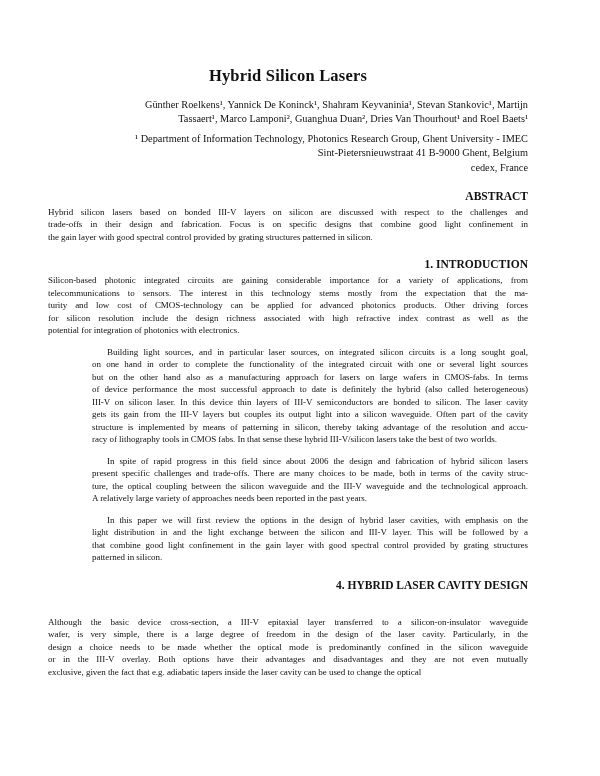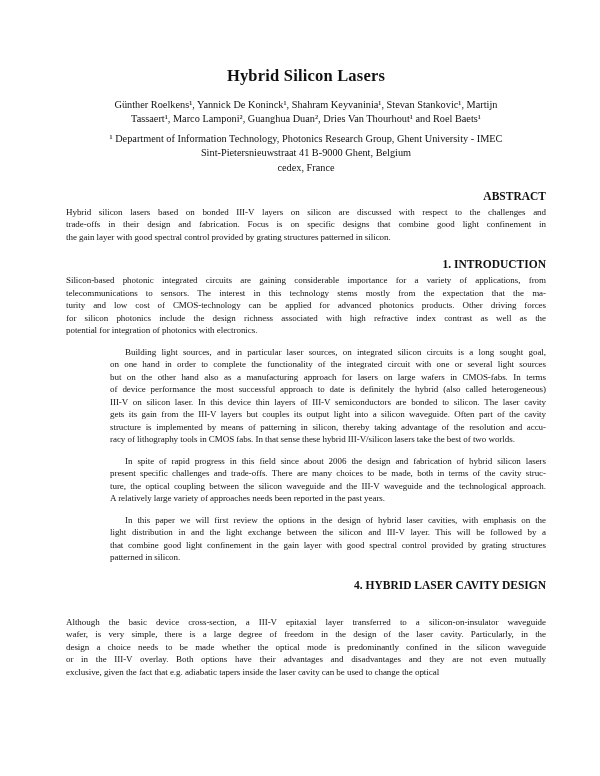--- a/index.html
+++ b/index.html
@@ -11,21 +11,21 @@
     position: relative;
     width: 600px;
     height: 776px;
     background: #ffffff;
     color: #111111;
     font-family: "Liberation Serif", "DejaVu Serif", serif;
     overflow: hidden;
   }
   .content {
     position: absolute;
-    left: 66px;
+    left: 48px;
     top: 0;
     width: 480px;
   }
   .title {
     margin: 0;
     padding-top: 66px;
     font-size: 16.5px;
     line-height: 20px;
     font-weight: bold;
     text-align: center;
@@ -35,21 +35,21 @@
     margin-top: 12px;
     font-size: 10.3px;
     line-height: 14px;
   }
   .affiliations {
     margin-top: 6px;
     font-size: 10.3px;
     line-height: 14.3px;
   }
   .center-lines .ln {
-    text-align: center;
+    text-align: right;
   }
   .heading {
     margin: 0;
     margin-top: 14px;
     font-size: 11.5px;
     line-height: 14px;
     font-weight: bold;
     text-align: right;
   }
   .par {
@@ -102,21 +102,21 @@
         <div class="ln">trade-offs in their design and fabrication. Focus is on specific designs that combine good light confinement in</div>
         <div class="ln ln-last">the gain layer with good spectral control provided by grating structures patterned in silicon.</div>
       </div>
 
     <h2 class="heading">1. INTRODUCTION</h2>
 
     <div class="par justify">
         <div class="ln">Silicon-based photonic integrated circuits are gaining considerable importance for a variety of applications, from</div>
         <div class="ln">telecommunications to sensors. The interest in this technology stems mostly from the expectation that the ma-</div>
         <div class="ln">turity and low cost of CMOS-technology can be applied for advanced photonics products. Other driving forces</div>
-        <div class="ln">for silicon photonics include the design richness associated with high refractive index contrast as well as the</div>
+        <div class="ln">for silicon resolution include the design richness associated with high refractive index contrast as well as the</div>
         <div class="ln ln-last">potential for integration of photonics with electronics.</div>
       </div>
 
     <div class="par justify indent">
         <div class="ln">Building light sources, and in particular laser sources, on integrated silicon circuits is a long sought goal,</div>
         <div class="ln">on one hand in order to complete the functionality of the integrated circuit with one or several light sources</div>
         <div class="ln">but on the other hand also as a manufacturing approach for lasers on large wafers in CMOS-fabs. In terms</div>
         <div class="ln">of device performance the most successful approach to date is definitely the hybrid (also called heterogeneous)</div>
         <div class="ln">III-V on silicon laser. In this device thin layers of III-V semiconductors are bonded to silicon. The laser cavity</div>
         <div class="ln">gets its gain from the III-V layers but couples its output light into a silicon waveguide. Often part of the cavity</div>

